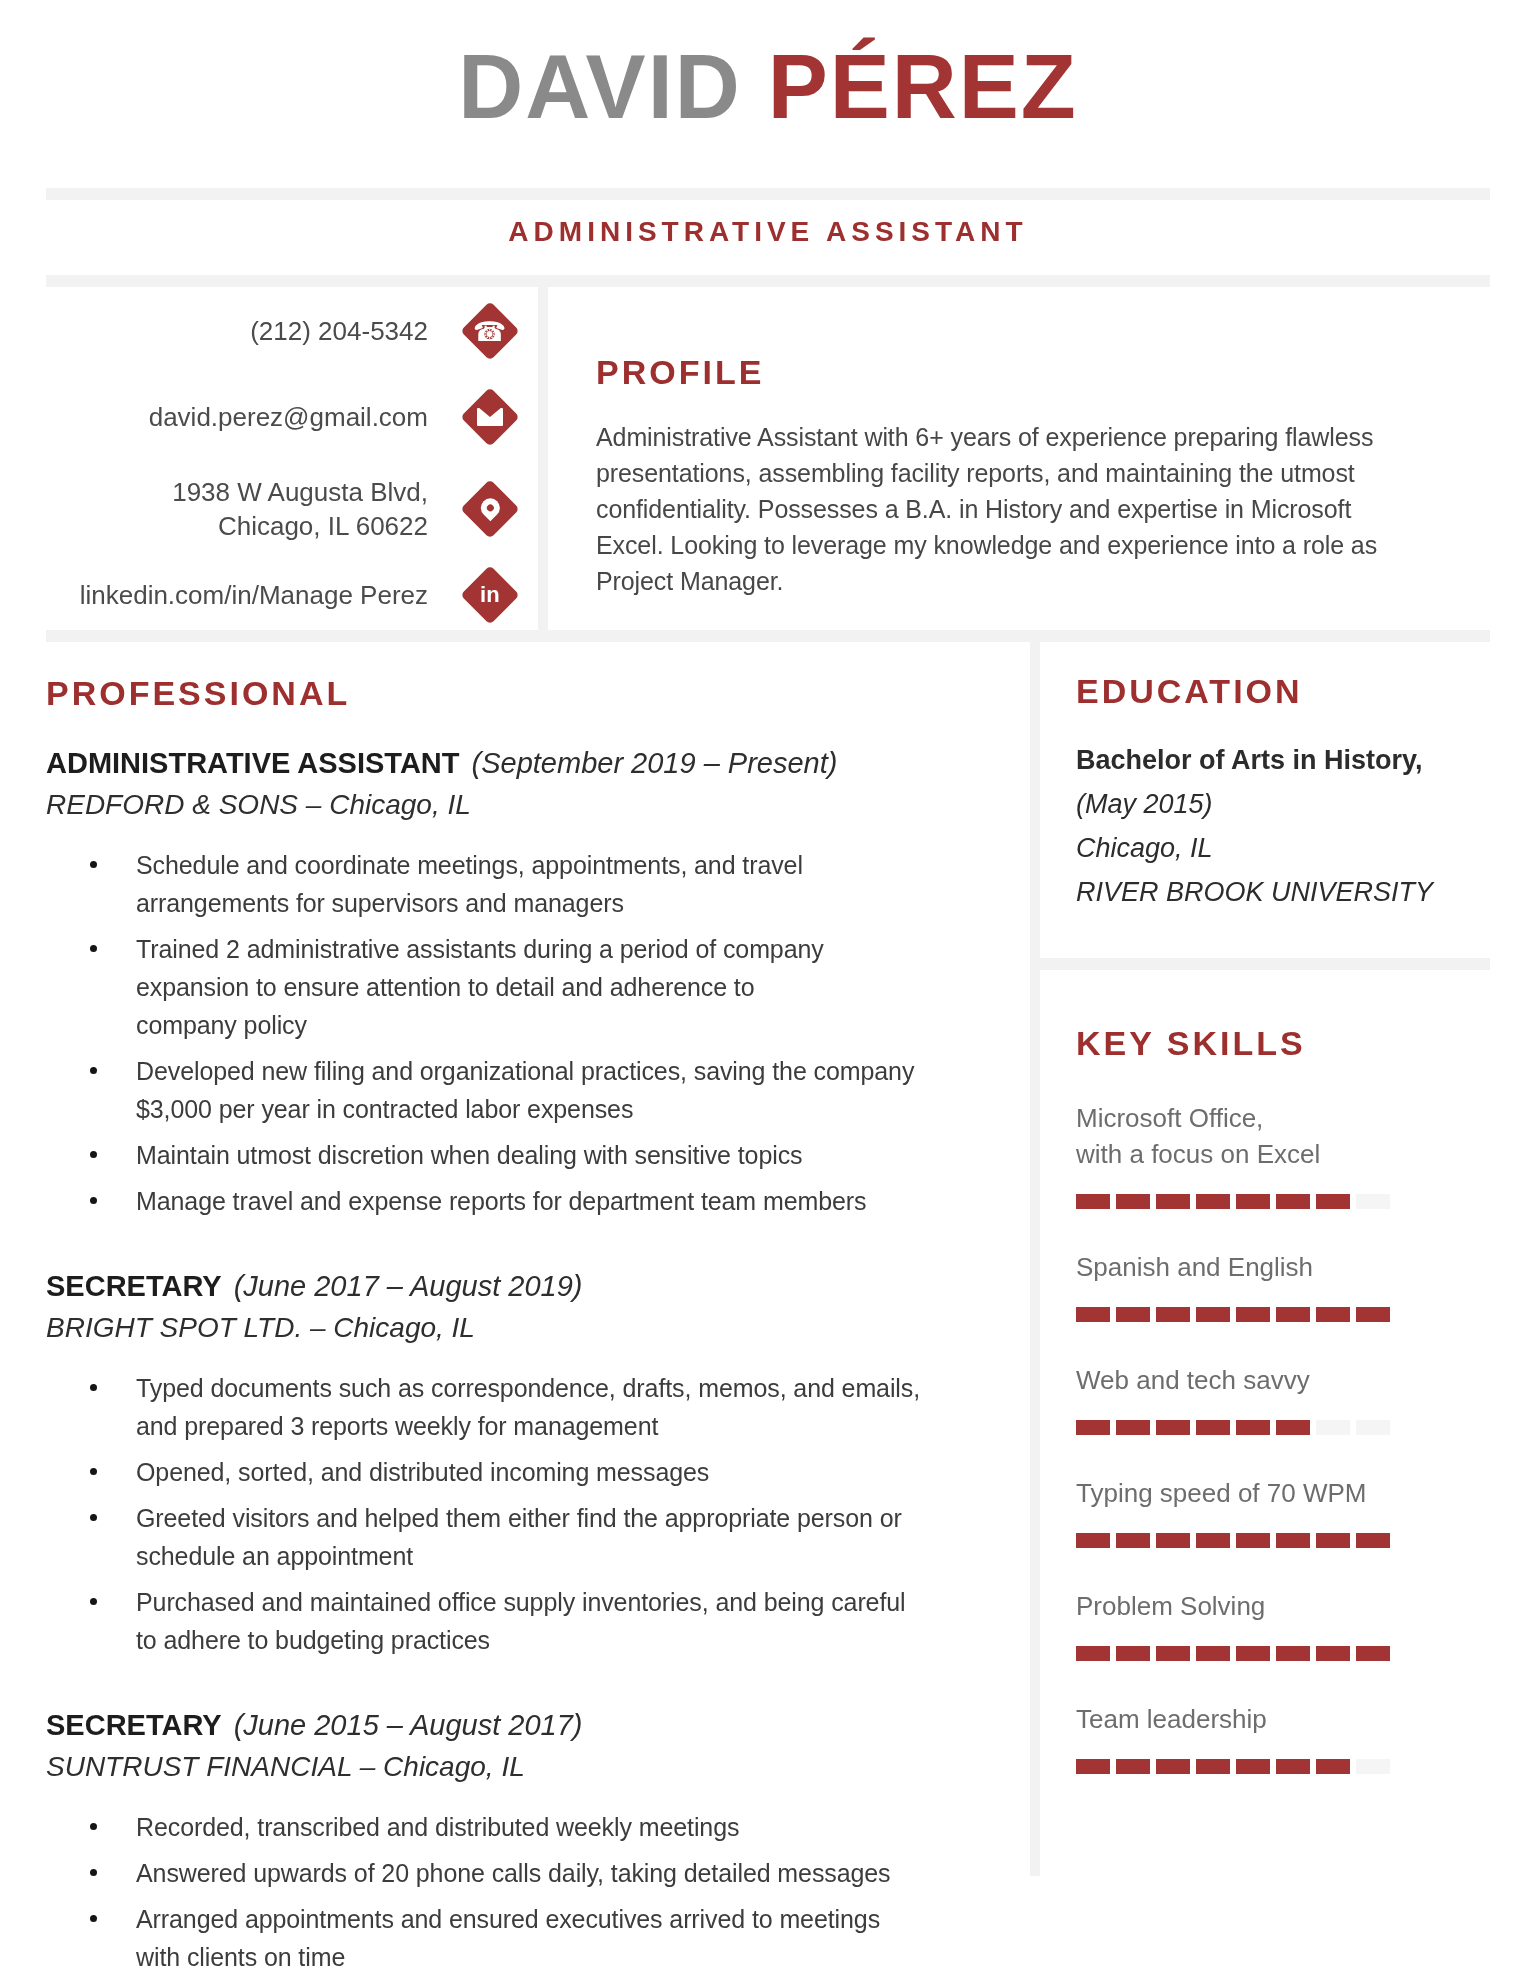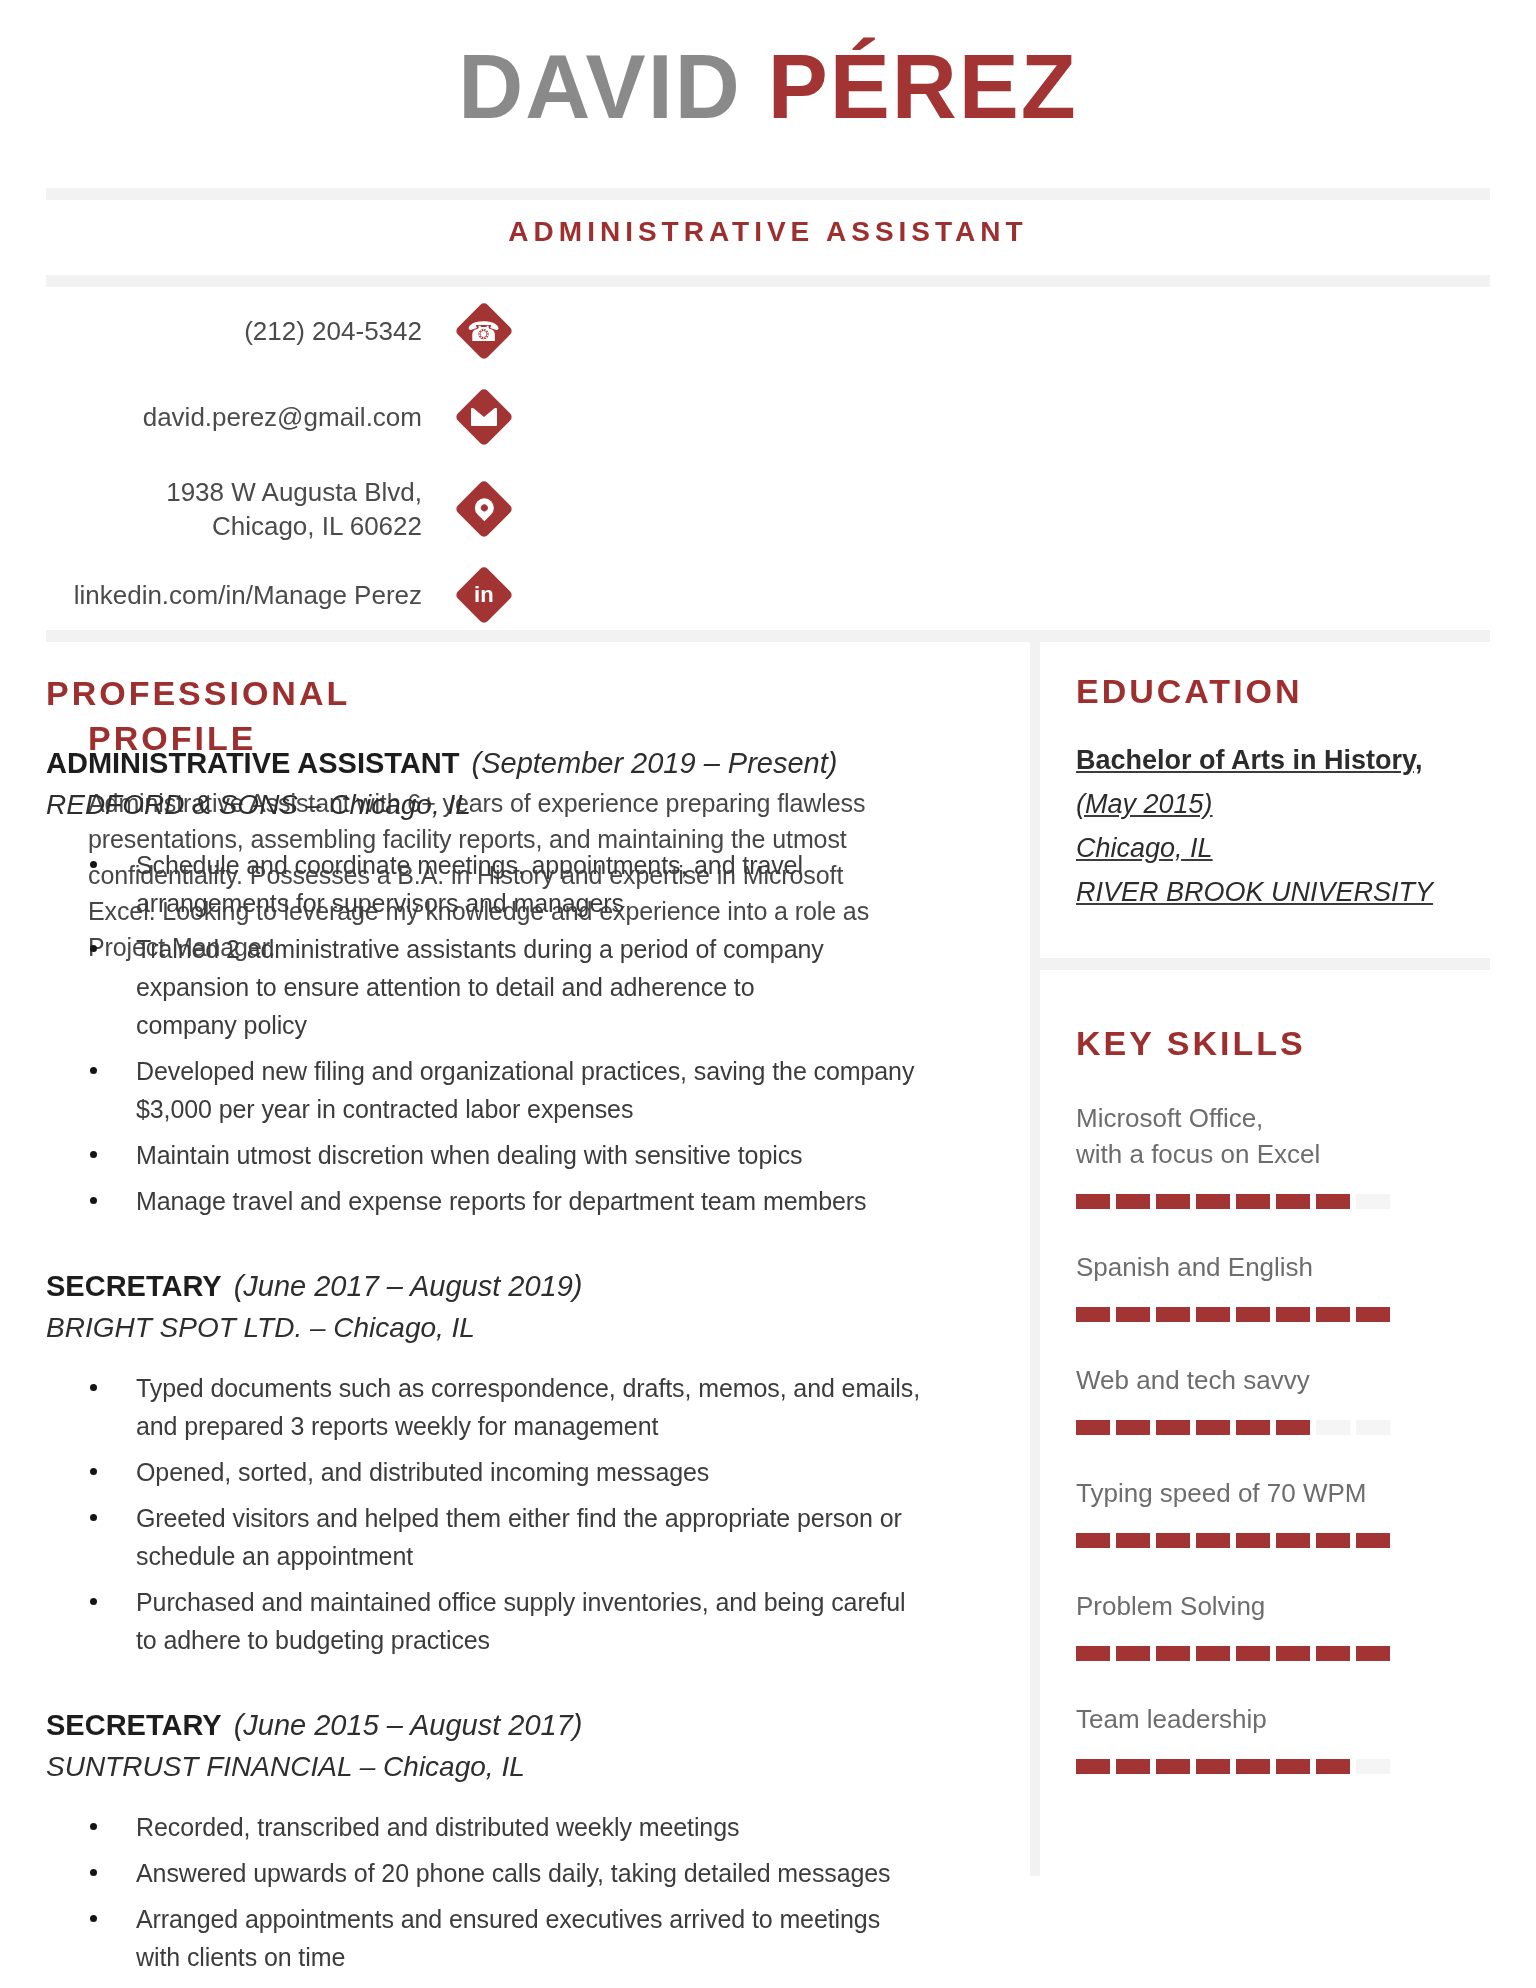--- a/index.html
+++ b/index.html
@@ -30,21 +30,21 @@
   .band1{top:188px}
   .band2{top:275px}
   .band3{top:630px}
 
   .banner{
     position:absolute;top:216px;left:0;right:0;text-align:center;
     font-size:28px;font-weight:bold;letter-spacing:5px;color:var(--accent);white-space:nowrap;
   }
 
   
-  .row1{position:absolute;top:287px;left:40px;right:46px;height:343px;display:flex;flex-direction:column;}
+  .row1{position:absolute;top:287px;left:46px;right:46px;height:343px;display:flex;}
   .contact{width:492px;padding-top:16px;}
   .vgut1{width:10px;background:var(--band);}
   .c-row{display:flex;align-items:center;min-height:56px;margin-bottom:30px;}
   .c-row.addr{margin-bottom:24px;}
   .c-text{flex:1;text-align:right;font-size:26px;color:#4b4b4b;line-height:34px;white-space:pre-line;}
   .c-icon{width:96px;margin-left:14px;display:flex;justify-content:center;align-items:center;}
   .diamond{
     width:42px;height:42px;background:var(--block-red);transform:rotate(45deg);
     border-radius:5px;display:flex;align-items:center;justify-content:center;flex:none;
   }
@@ -87,21 +87,21 @@
   li.bullet{
     position:relative;padding-left:90px;font-size:25px;line-height:38px;
     margin-bottom:8px;color:var(--body-text);white-space:pre-line;letter-spacing:-0.1px;
   }
   li.bullet::before{
     content:"";position:absolute;left:44px;top:15px;width:7px;height:7px;
     border-radius:50%;background:#151515;
   }
 
   .education{height:316px;padding:28px 20px 0 36px;}
-  .edu-lines{margin-top:26px;text-decoration:underline;}
+  .edu-lines{margin-top:26px;}
   .edu-line{font-size:27px;line-height:44px;color:#2c2c2c;}
   .b{font-weight:bold;}
   .i{font-style:italic;}
   .band4{height:12px;background:var(--band);width:100%;}
   .skills{padding:52px 0 0 36px;}
   .skill{margin-bottom:40px;}
   .skill:first-of-type{margin-top:36px;}
   .slabel{font-size:26px;line-height:36px;color:#6d6d6d;white-space:pre-line;margin-bottom:22px;}
   .bar{display:flex;gap:6px;}
   .seg{width:34px;height:15px;background:var(--bar-empty);}

